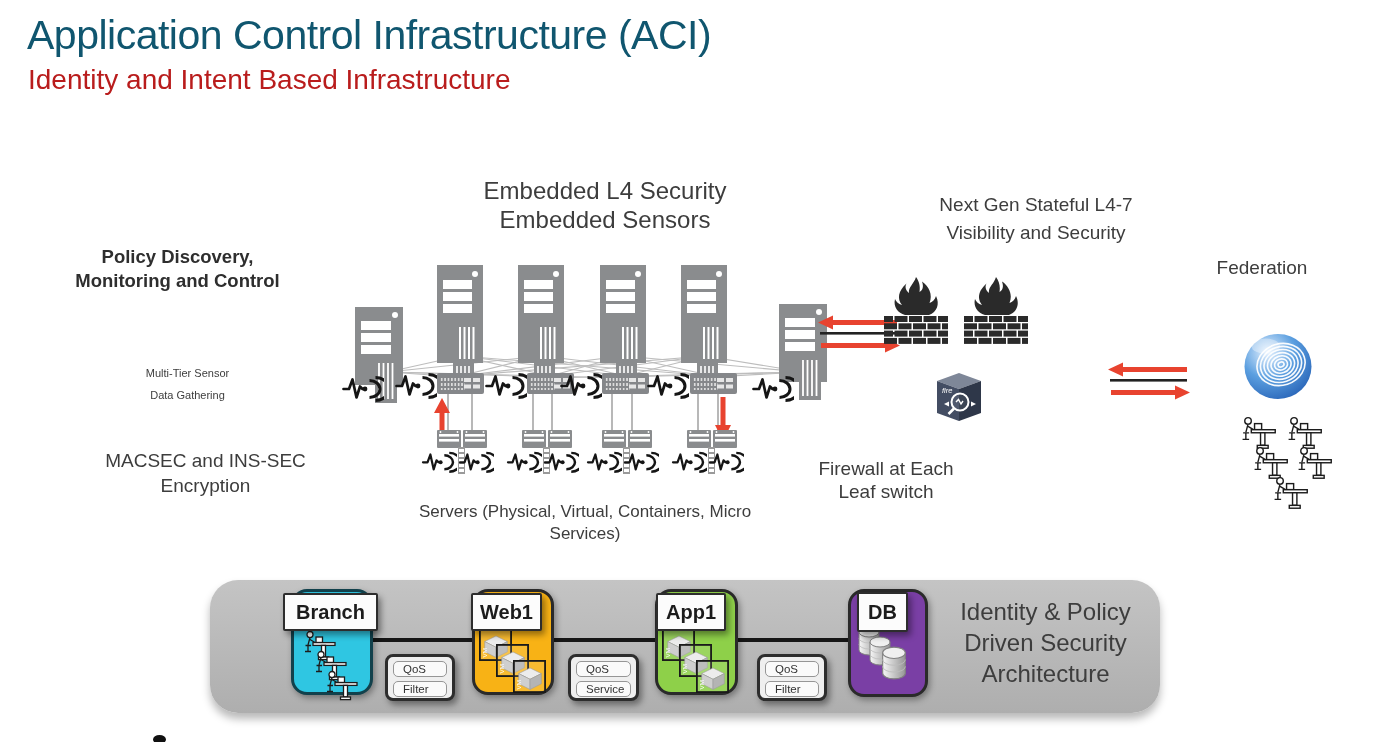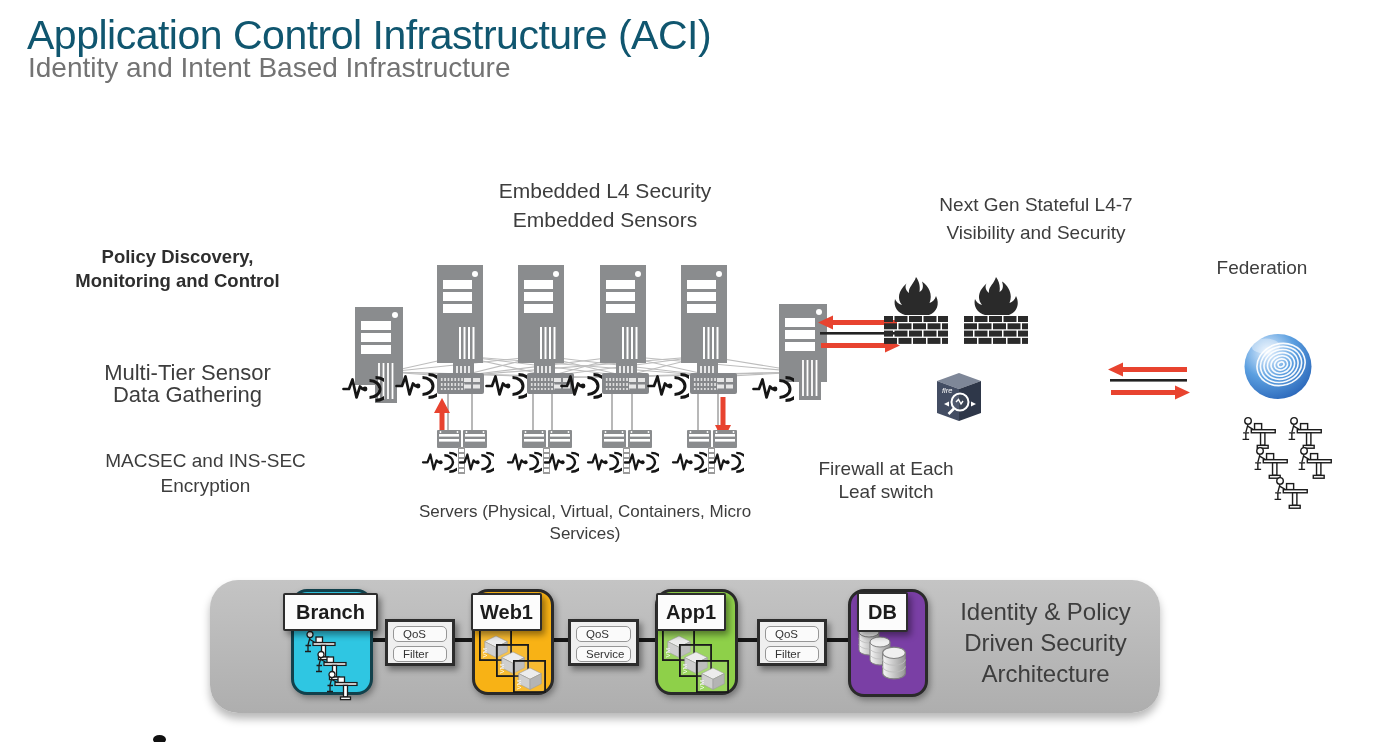--- a/index.html
+++ b/index.html
@@ -1,26 +1,26 @@
 <!DOCTYPE html>
 <html><head>
 <meta charset="utf-8">
 <style>
   html,body{margin:0;padding:0;}
   body{width:1385px;height:742px;position:relative;background:#fff;overflow:hidden;
        font-family:"Liberation Sans",sans-serif;}
   .abs{position:absolute;}
   .title{left:27px;top:12px;font-size:41px;color:#10566F;letter-spacing:-0.5px;}
-  .subtitle{left:28px;top:52px;font-size:28px;color:#737373;}
+  .subtitle{left:28px;top:64px;font-size:28px;color:#b91c1c;}
   .ann{position:absolute;text-align:center;color:#3d3d3d;}
-  .ann-embedded{left:430px;top:176px;width:350px;font-size:21px;line-height:29px;}
+  .ann-embedded{left:430px;top:176px;width:350px;font-size:24px;line-height:29px;}
   .ann-nextgen{left:878px;top:191px;width:316px;font-size:19px;line-height:28px;}
   .ann-policy{left:35px;top:245px;width:285px;font-size:18.5px;line-height:24px;font-weight:bold;color:#2e2e2e;}
   .ann-identity{left:1142px;top:255px;width:240px;font-size:19px;line-height:26px;}
-  .ann-multitier{left:95px;top:362px;width:185px;font-size:22px;line-height:22px;}
+  .ann-multitier{left:95px;top:362px;width:185px;font-size:11px;line-height:22px;}
   .ann-macsec{left:58px;top:448px;width:295px;font-size:19px;line-height:25px;}
   .ann-servers{left:385px;top:501px;width:400px;font-size:17px;line-height:22px;}
   .ann-firewall{left:800px;top:457px;width:172px;font-size:19px;line-height:23px;}
 
   .switch{position:absolute;width:47px;height:21px;background:#85878a;border-radius:2px;}
   .switch::before{content:"";position:absolute;left:3px;top:4px;width:25px;height:13px;
      background-image:radial-gradient(#dcdcdc 0.9px, transparent 1px);background-size:3.4px 5px;}
   .switch::after{content:"";position:absolute;right:13px;top:5px;width:7px;height:3.5px;background:#e6e6e6;
      box-shadow:0 6.5px 0 #e6e6e6, 9px 0 0 #e6e6e6, 9px 6.5px 0 #e6e6e6;}
   .pole{position:absolute;width:5px;height:27px;
@@ -32,23 +32,23 @@
   .connector{left:362px;top:638px;width:496px;height:4px;background:#161616;z-index:1;}
   .tile{position:absolute;border:3px solid #2a2a2a;border-radius:16px;
      box-shadow:2px 3px 6px rgba(0,0,0,.35);z-index:3;}
   .tile-branch{background:#2fc6e2;border-color:#12414c;}
   .tile-web{background:#f8b215;}
   .tile-app{background:#8ed049;}
   .tile-db{background:#7a3fa5;}
   .tile-label{position:absolute;background:#fcfcfc;border:2px solid #2d2d2d;border-radius:2px;
      display:flex;align-items:center;justify-content:center;font-weight:bold;font-size:20px;color:#1c1c1c;
      box-shadow:3px 4px 6px rgba(0,0,0,.4);z-index:5;}
-  .pbox{position:absolute;background:#efefef;border:3px solid #2d2d2d;border-radius:0;
+  .pbox{position:absolute;background:#efefef;border:3px solid #2d2d2d;border-radius:8px;
      box-shadow:3px 4px 6px rgba(0,0,0,.4);z-index:4;padding:4px 5px;
-     display:flex;flex-direction:column;gap:4px;box-sizing:border-box;}
+     display:flex;flex-direction:column;gap:4px;box-sizing:border-box;margin-top:35px;}
   .pill{background:#fafafa;border:1.8px solid #969696;border-radius:5px;height:14px;line-height:14px;
      font-size:11.5px;color:#333;padding-left:9px;}
   .banner-caption{left:928px;top:596px;width:235px;font-size:24px;line-height:31px;color:#3d3d3d;
      text-align:center;z-index:4;}
   .dot-partial{left:153px;top:735px;width:13px;height:9px;background:#101010;border-radius:50%;}
 </style>
 </head>
 <body>
 
 <svg width="0" height="0" style="position:absolute" aria-hidden="true">

